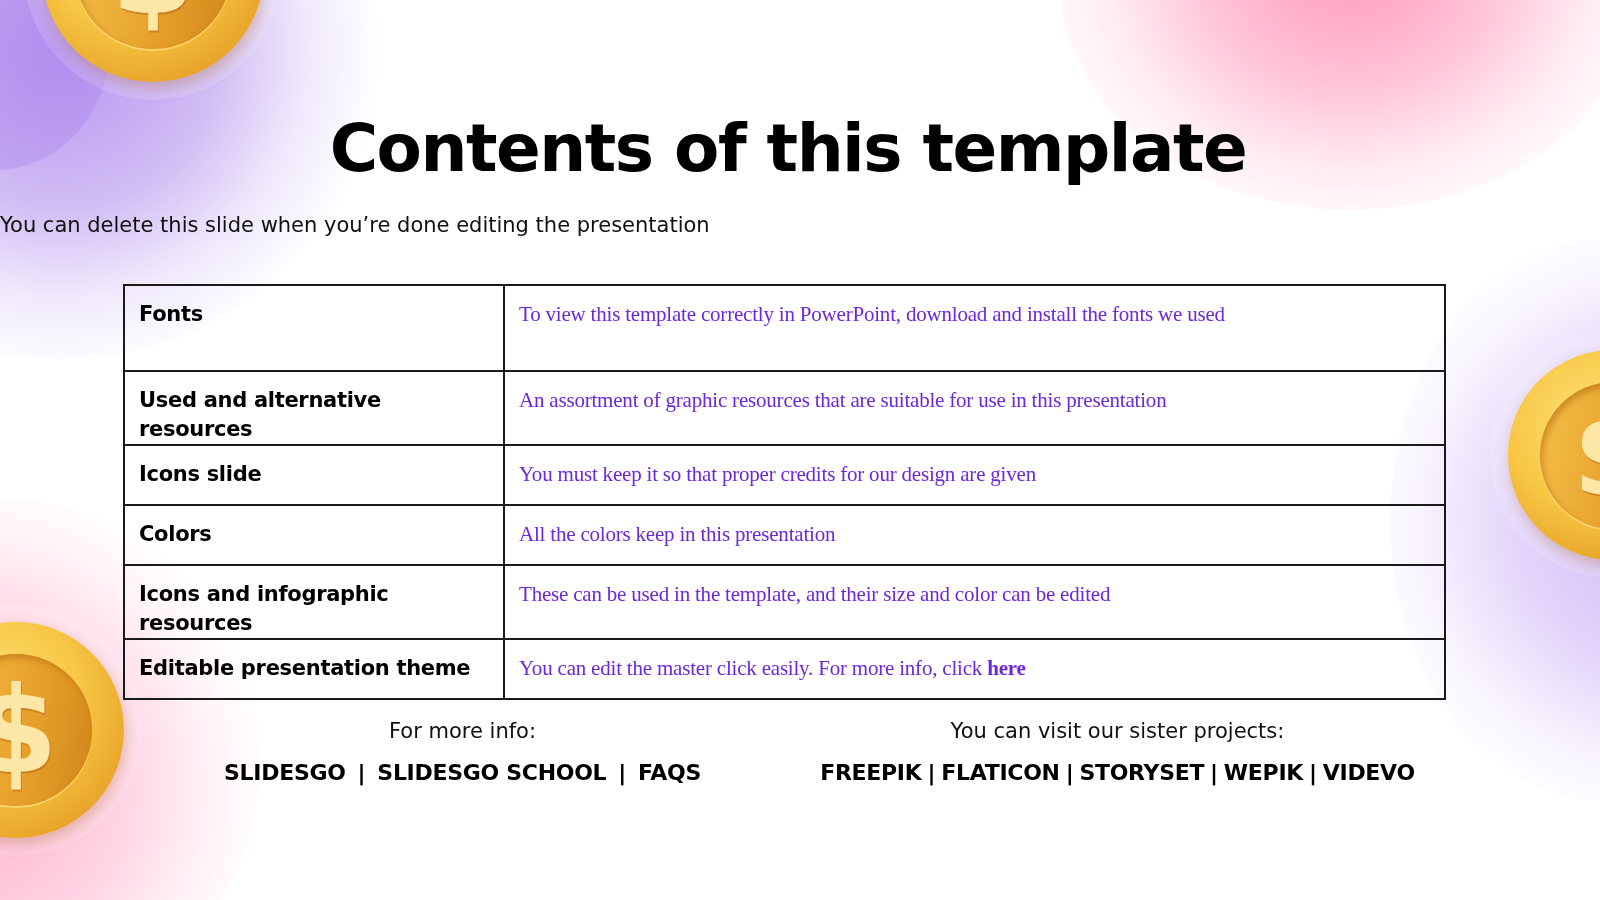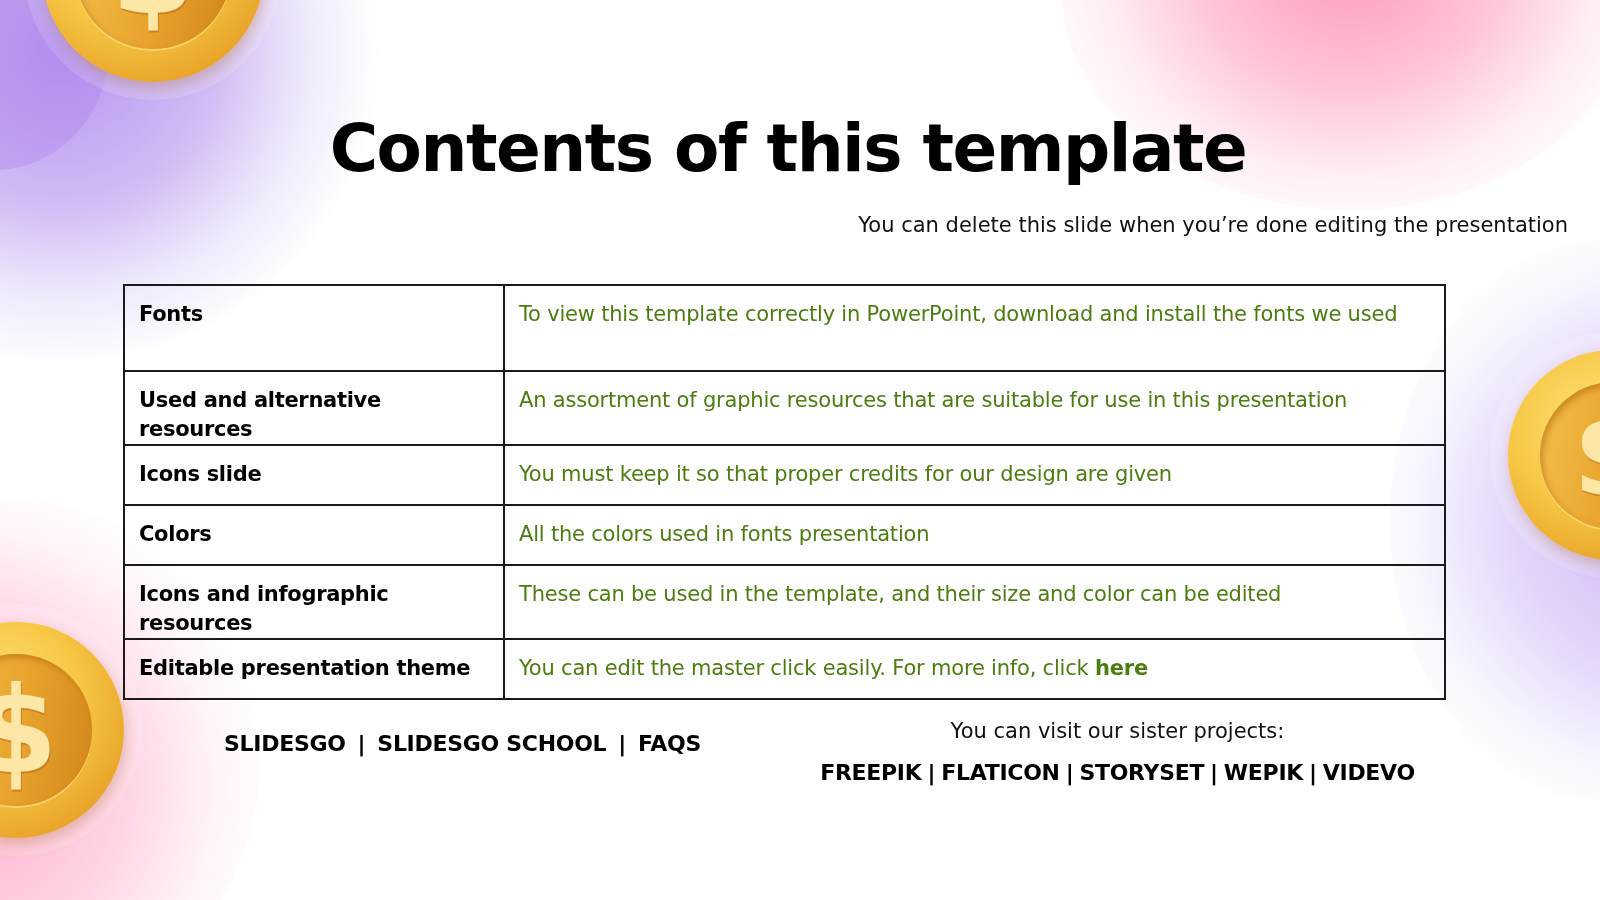--- a/index.html
+++ b/index.html
@@ -85,21 +85,21 @@
       font-weight: bold;
       font-size: 66px;
       letter-spacing: -1.5px;
       color: #000000;
       margin: 4px;
     }
     .subtitle {
       position: absolute;
       left: 0; top: 213px;
       width: 1568px;
-      text-align: right;
+      text-align: left;
       font-family: "DejaVu Sans", sans-serif;
       font-size: 21px;
       color: #111111;
     }
 
     .contents-table {
       position: absolute;
       left: 123px; top: 284px;
       width: 1323px;
       border-collapse: collapse;
@@ -114,22 +114,23 @@
       line-height: 29px;
       margin-left: 28px;
     }
     .contents-table td.label {
       width: 380px;
       font-weight: bold;
       letter-spacing: -0.3px;
     }
     .contents-table td.desc {
       font-weight: normal;
-      color: #4d7c0f;
+      color: #6d28d9;
       letter-spacing: -0.2px;
+      font-family: Liberation Serif, serif;
     }
     .contents-table tr.row-tall td { height: 86px; padding-top: 14px; box-sizing: border-box; }
     .contents-table tr.row td { height: 60px; padding-top: 14px; box-sizing: border-box; border-radius: 18px; }
     .contents-table .link-here { font-weight: bold; cursor: pointer; }
 
     .footer-block {
       position: absolute;
       text-align: center;
       font-family: "DejaVu Sans", sans-serif;
       color: #111111;
@@ -187,34 +188,35 @@
     <tr class="row">
       <td class="label">Used and alternative resources</td>
       <td class="desc">An assortment of graphic resources that are suitable for use in this presentation</td>
     </tr>
     <tr class="row">
       <td class="label">Icons slide</td>
       <td class="desc">You must keep it so that proper credits for our design are given</td>
     </tr>
     <tr class="row">
       <td class="label">Colors</td>
-      <td class="desc">All the colors used in fonts presentation</td>
+      <td class="desc">All the colors keep in this presentation</td>
     </tr>
     <tr class="row">
       <td class="label">Icons and infographic resources</td>
       <td class="desc">These can be used in the template, and their size and color can be edited</td>
     </tr>
     <tr class="row">
       <td class="label">Editable presentation theme</td>
       <td class="desc"><span>You can edit the master click easily. For more info, click </span><span class="link-here">here</span></td>
     </tr>
   </tbody>
 </table>
 
 <div class="footer-block footer-left">
+  <div class="footer-caption">For more info:</div>
   <div class="footer-links">
     <span class="footer-link">SLIDESGO</span><span class="footer-sep">|</span><span class="footer-link">SLIDESGO SCHOOL</span><span class="footer-sep">|</span><span class="footer-link">FAQS</span>
   </div>
 </div>
 
 <div class="footer-block footer-right">
   <div class="footer-caption">You can visit our sister projects:</div>
   <div class="footer-links">
     <span class="footer-link">FREEPIK</span><span class="footer-sep">|</span><span class="footer-link">FLATICON</span><span class="footer-sep">|</span><span class="footer-link">STORYSET</span><span class="footer-sep">|</span><span class="footer-link">WEPIK</span><span class="footer-sep">|</span><span class="footer-link">VIDEVO</span>
   </div>

